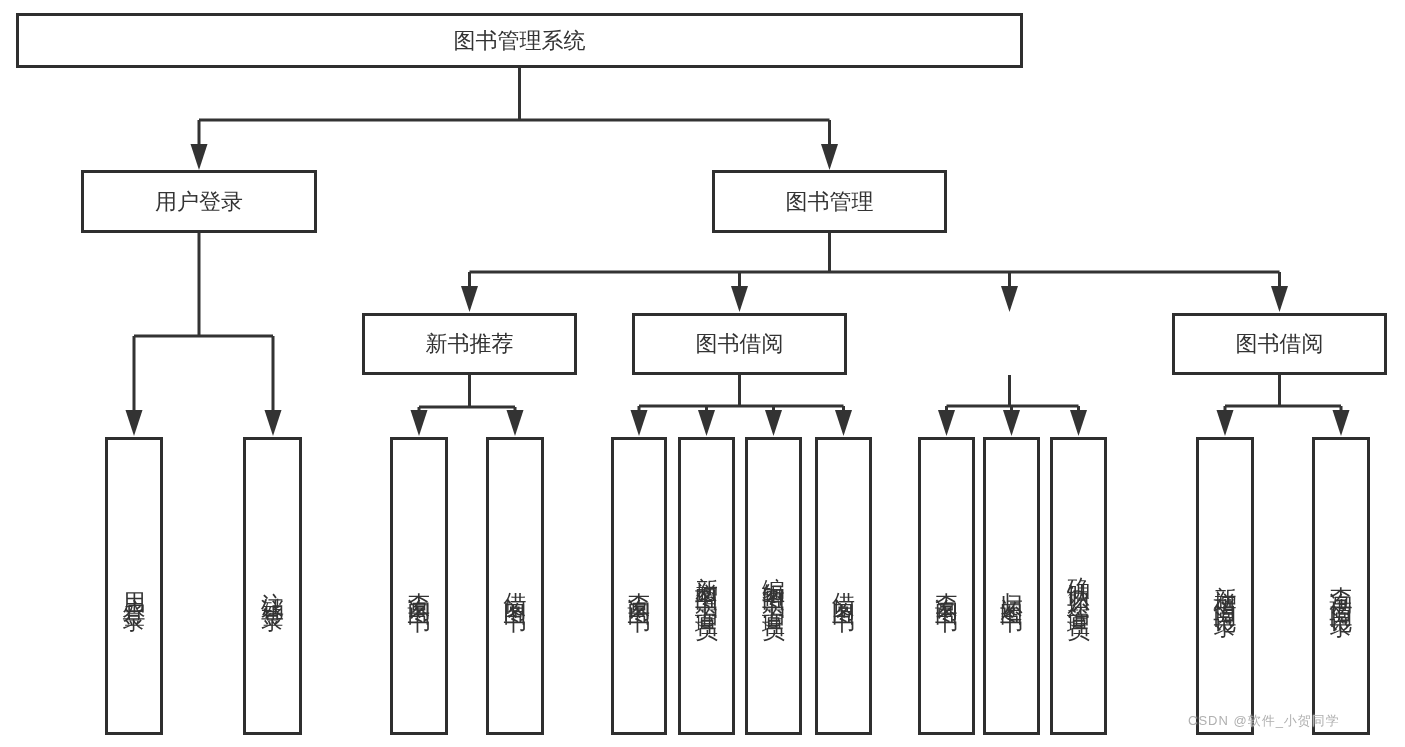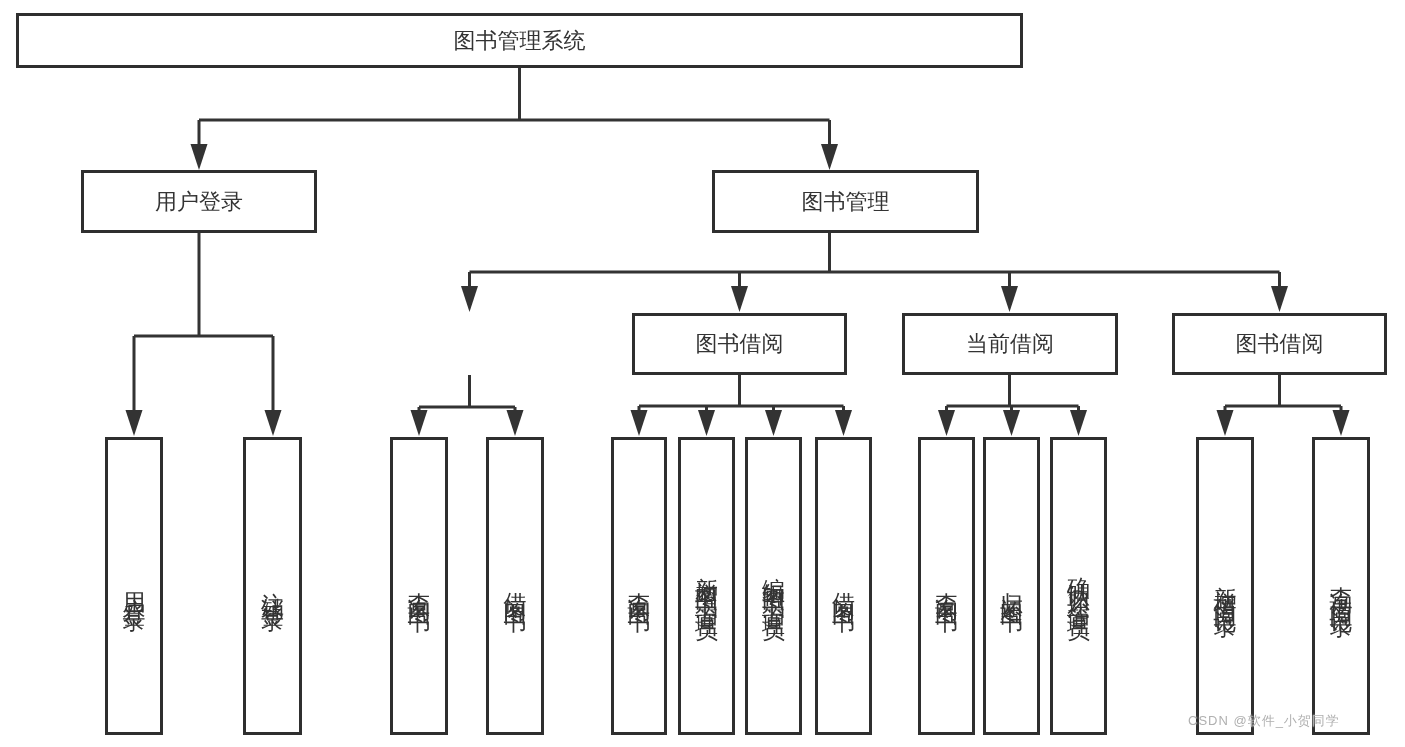--- a/index.html
+++ b/index.html
@@ -91,29 +91,29 @@
     </g>
   </svg>
 
   <div class="node hbox" style="left:16px;top:13px;width:1007px;height:55px;">
     <span class="lbl">图书管理系统</span>
   </div>
 
   <div class="node hbox" style="left:81px;top:170px;width:236px;height:63px;">
     <span class="lbl">用户登录</span>
   </div>
-  <div class="node hbox" style="left:712px;top:170px;width:267px;height:63px;">
+  <div class="node hbox" style="left:712px;top:170px;width:235px;height:63px;">
     <span class="lbl">图书管理</span>
   </div>
 
+  <div class="node hbox" style="left:362px;top:313px;width:215px;height:62px;">
+    <span class="lbl">新书推荐</span>
+  </div>
   <div class="node hbox" style="left:632px;top:313px;width:215px;height:62px;justify-content:center;">
     <span class="lbl">图书借阅</span>
-  </div>
-  <div class="node hbox" style="left:902px;top:313px;width:216px;height:62px;">
-    <span class="lbl">当前借阅</span>
   </div>
   <div class="node hbox" style="left:1172px;top:313px;width:215px;height:62px;">
     <span class="lbl">图书借阅</span>
   </div>
 
   <div class="node vbox" style="left:105px;top:437px;width:58px;height:298px;">
     <span class="lbl">用户登录</span>
   </div>
   <div class="node vbox" style="left:243px;top:437px;width:59px;height:298px;">
     <span class="lbl">注销登录</span>

